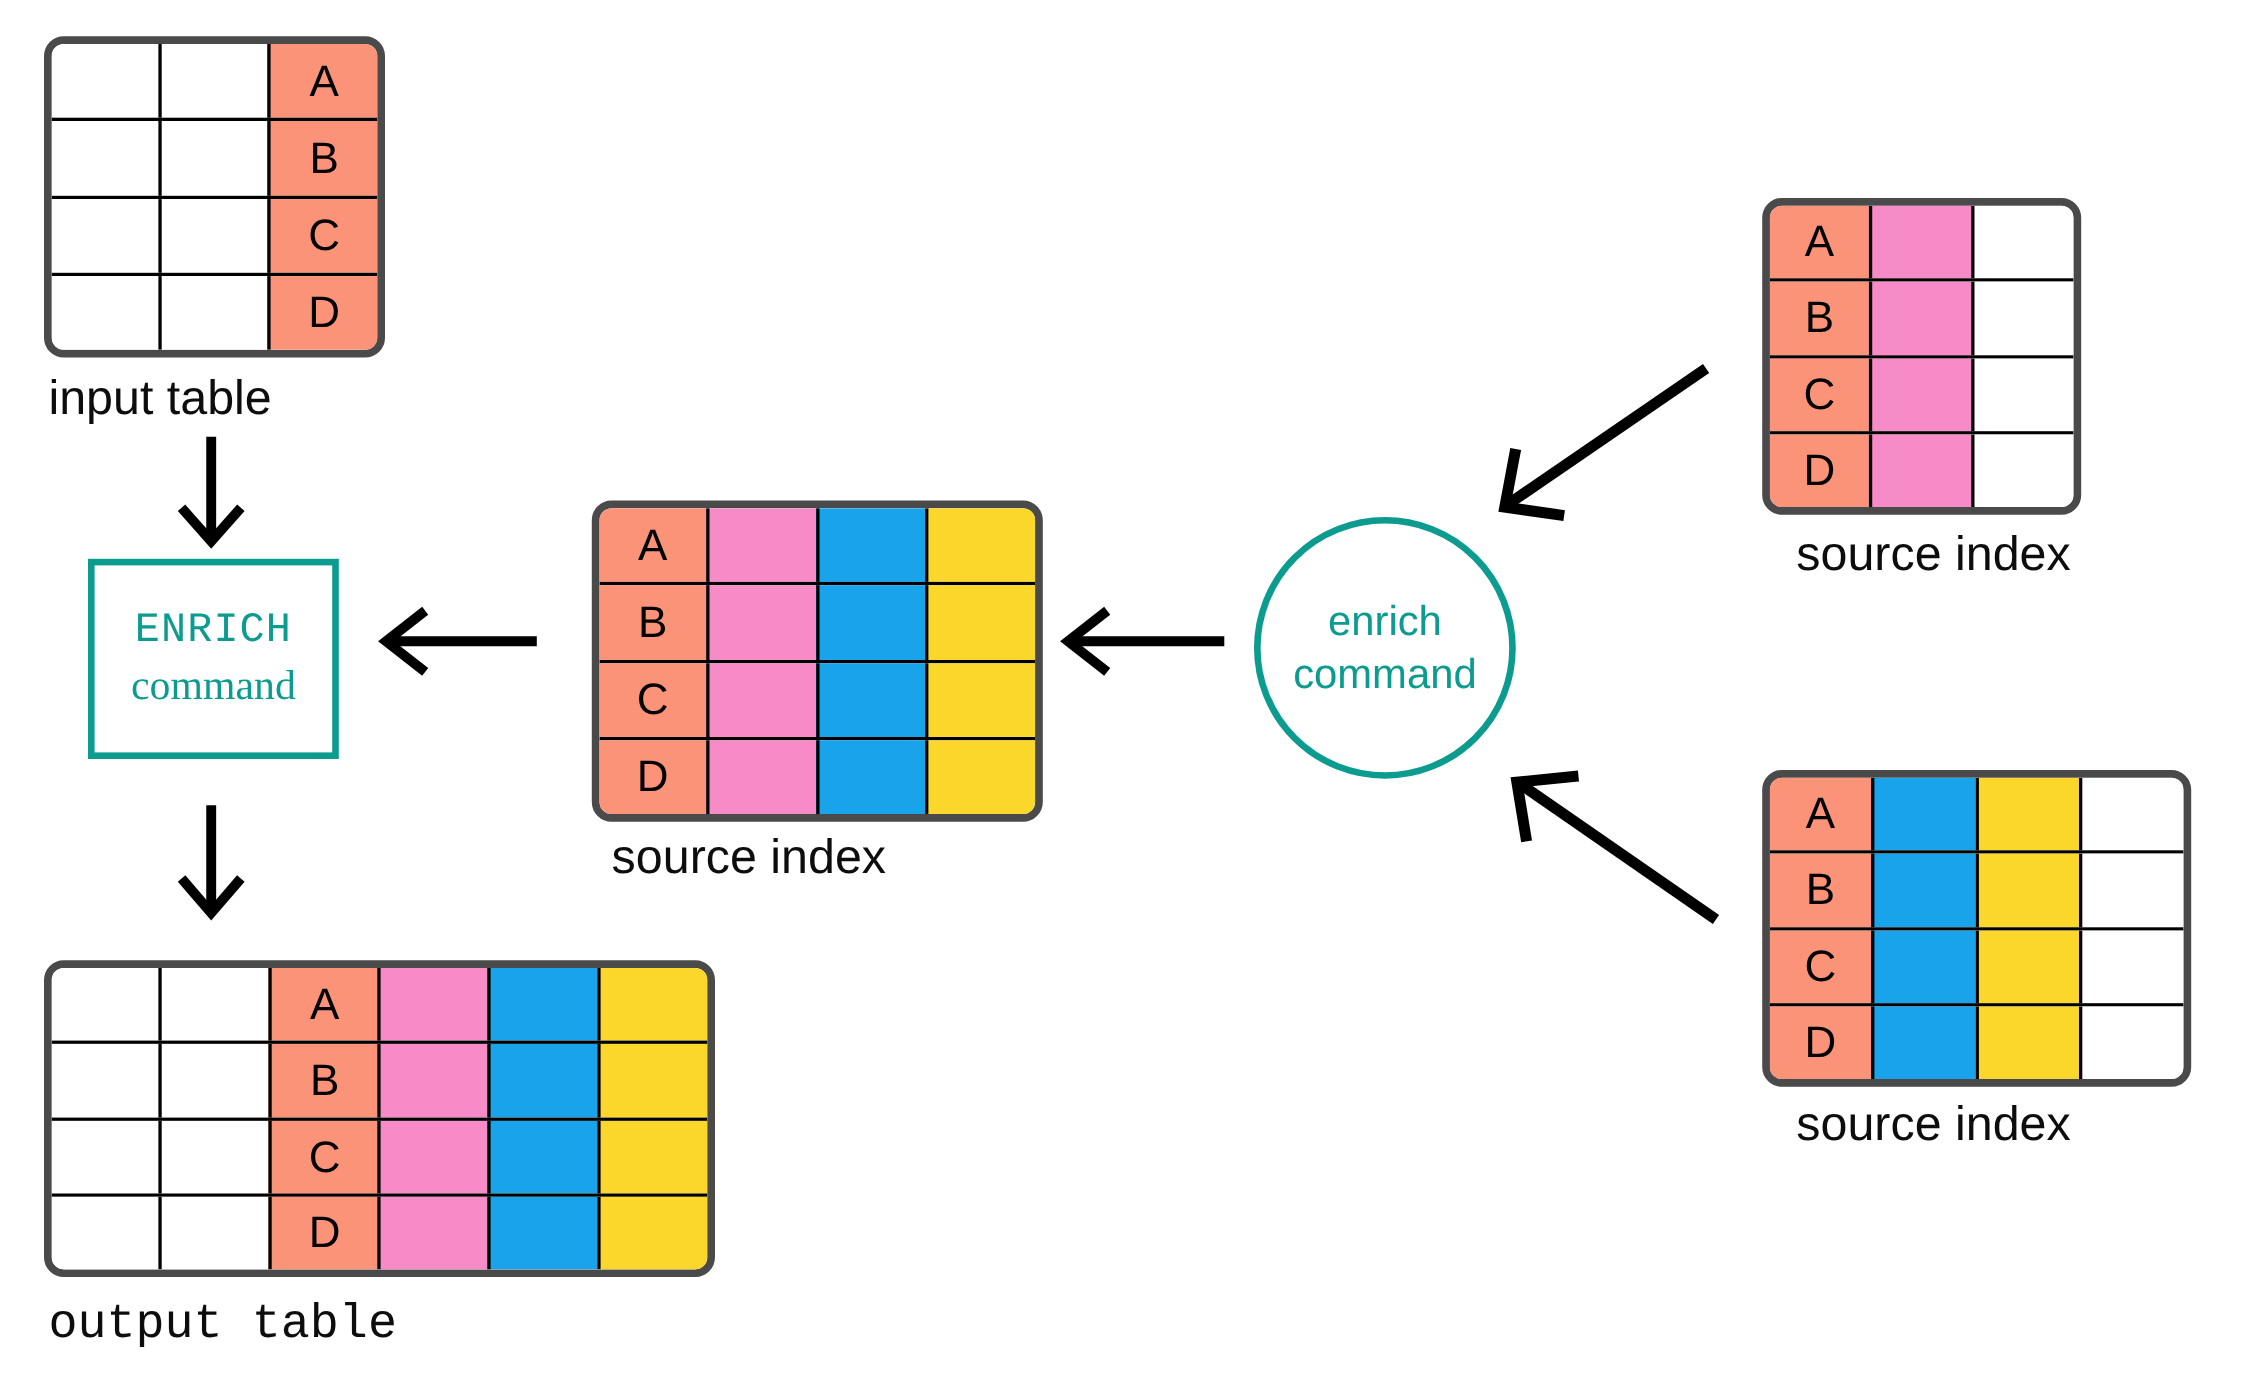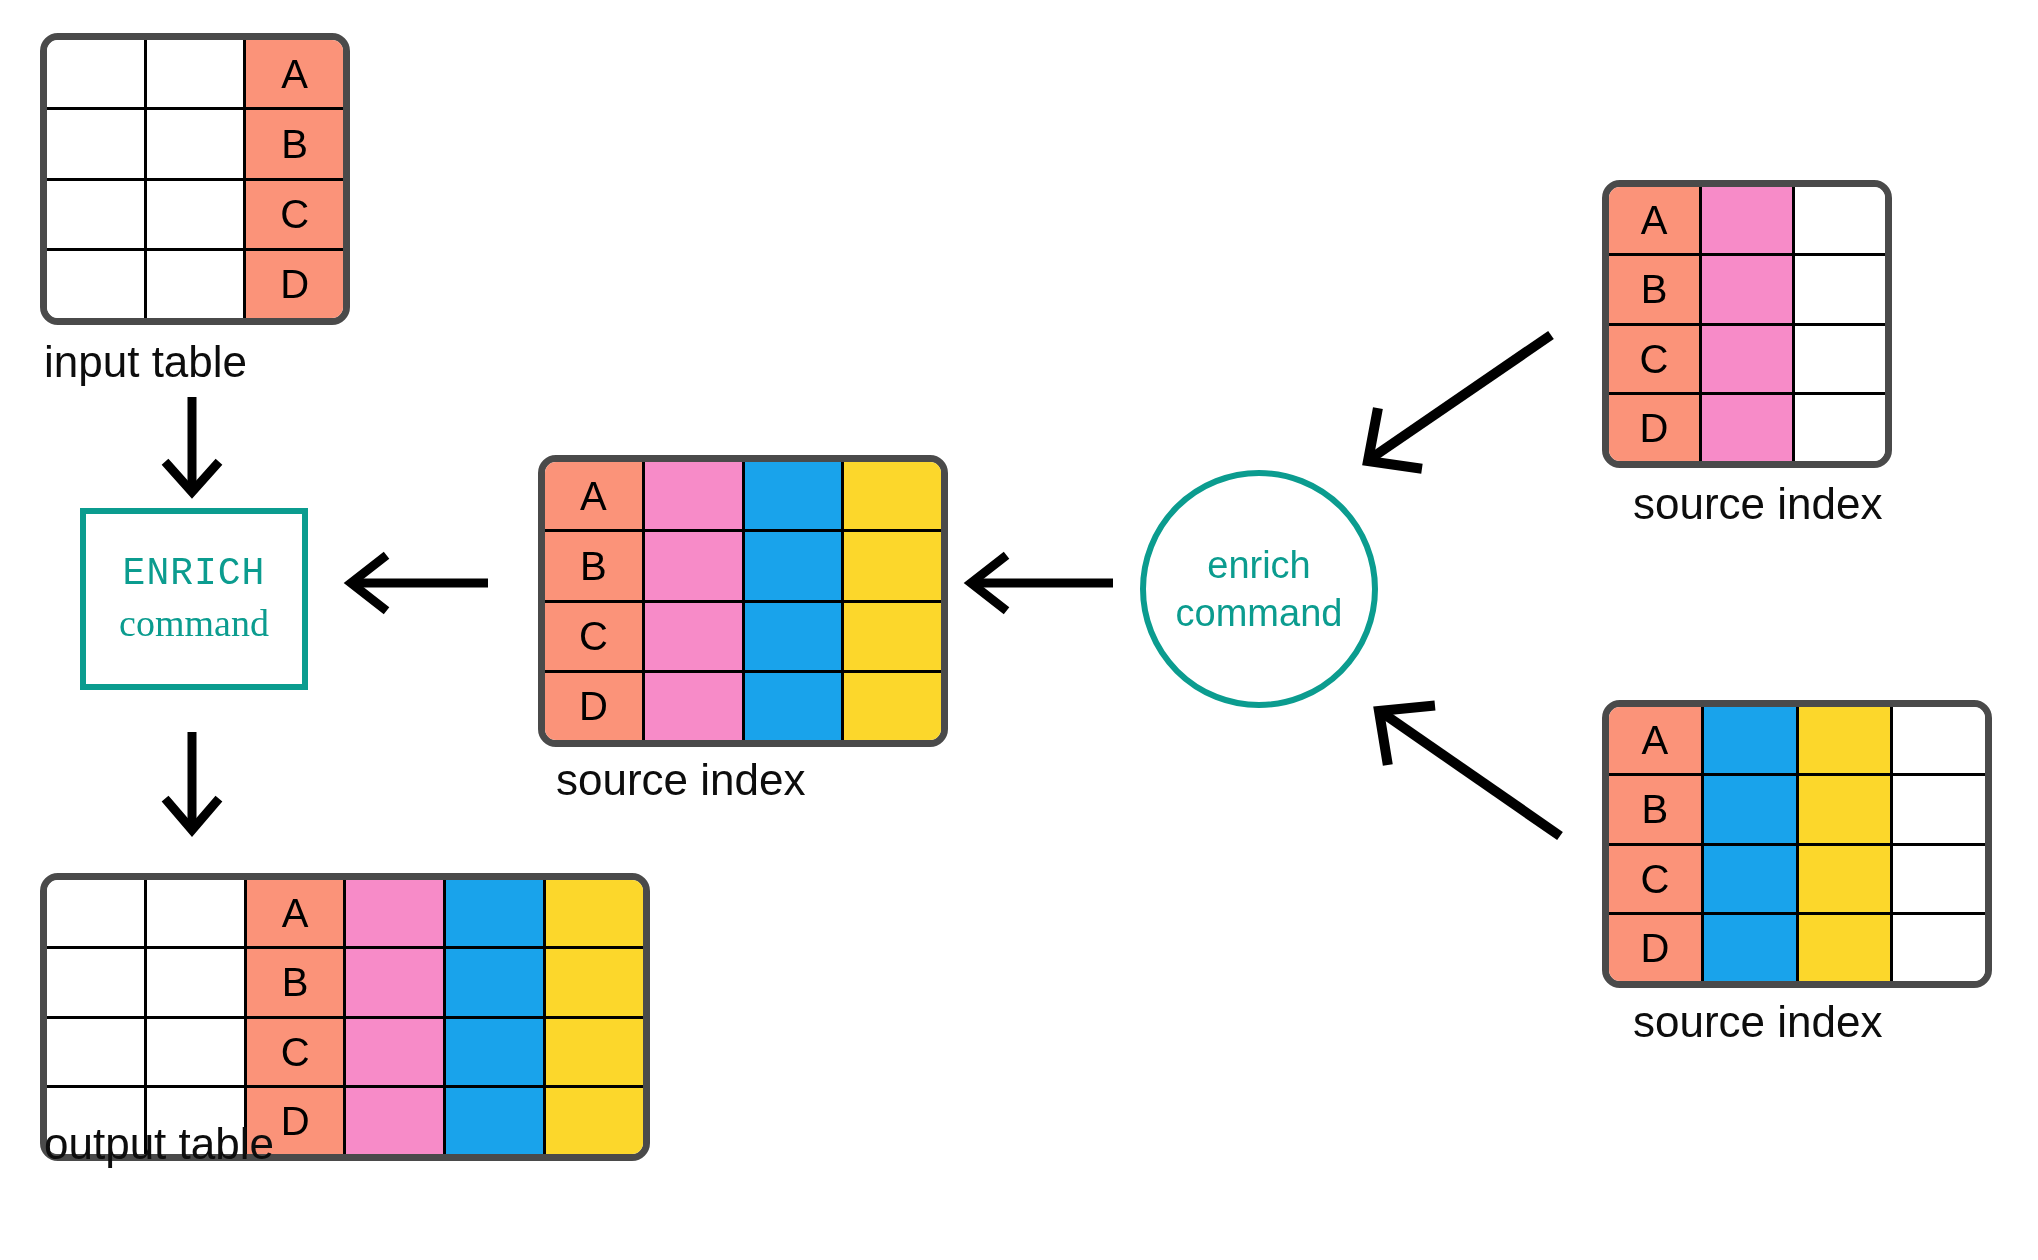--- a/index.html
+++ b/index.html
@@ -193,21 +193,21 @@
       </div>
       <div class="row">
         <div class="cell fill-white"></div>
         <div class="cell fill-white"></div>
         <div class="cell fill-orange">D</div>
         <div class="cell fill-pink"></div>
         <div class="cell fill-blue"></div>
         <div class="cell fill-yellow"></div>
       </div>
     </div>
-  <div class="caption" id="output-table-caption" style="left:44px; top:1122px;">output table</div>
+  <div class="caption" id="output-table-caption" style="left:44px; top:1182px;font-family:Liberation Mono, monospace;">output table</div>
 
   <svg class="arrow-svg" style="left:345px; top:550px; width:145px; height:66px;" viewBox="0 0 145 66">
     <line x1="143" y1="33" x2="10" y2="33" stroke="#000000" stroke-width="9"></line>
     <polyline points="38,8 6,33 38,58" fill="none" stroke="#000000" stroke-width="9" stroke-linecap="square" stroke-linejoin="miter"></polyline>
   </svg>
 
   <div class="tbl" id="enrich-index" style="left:538px; top:455px; width:410px; height:292px;">
       <div class="row">
         <div class="cell fill-orange">A</div>
         <div class="cell fill-pink"></div>

